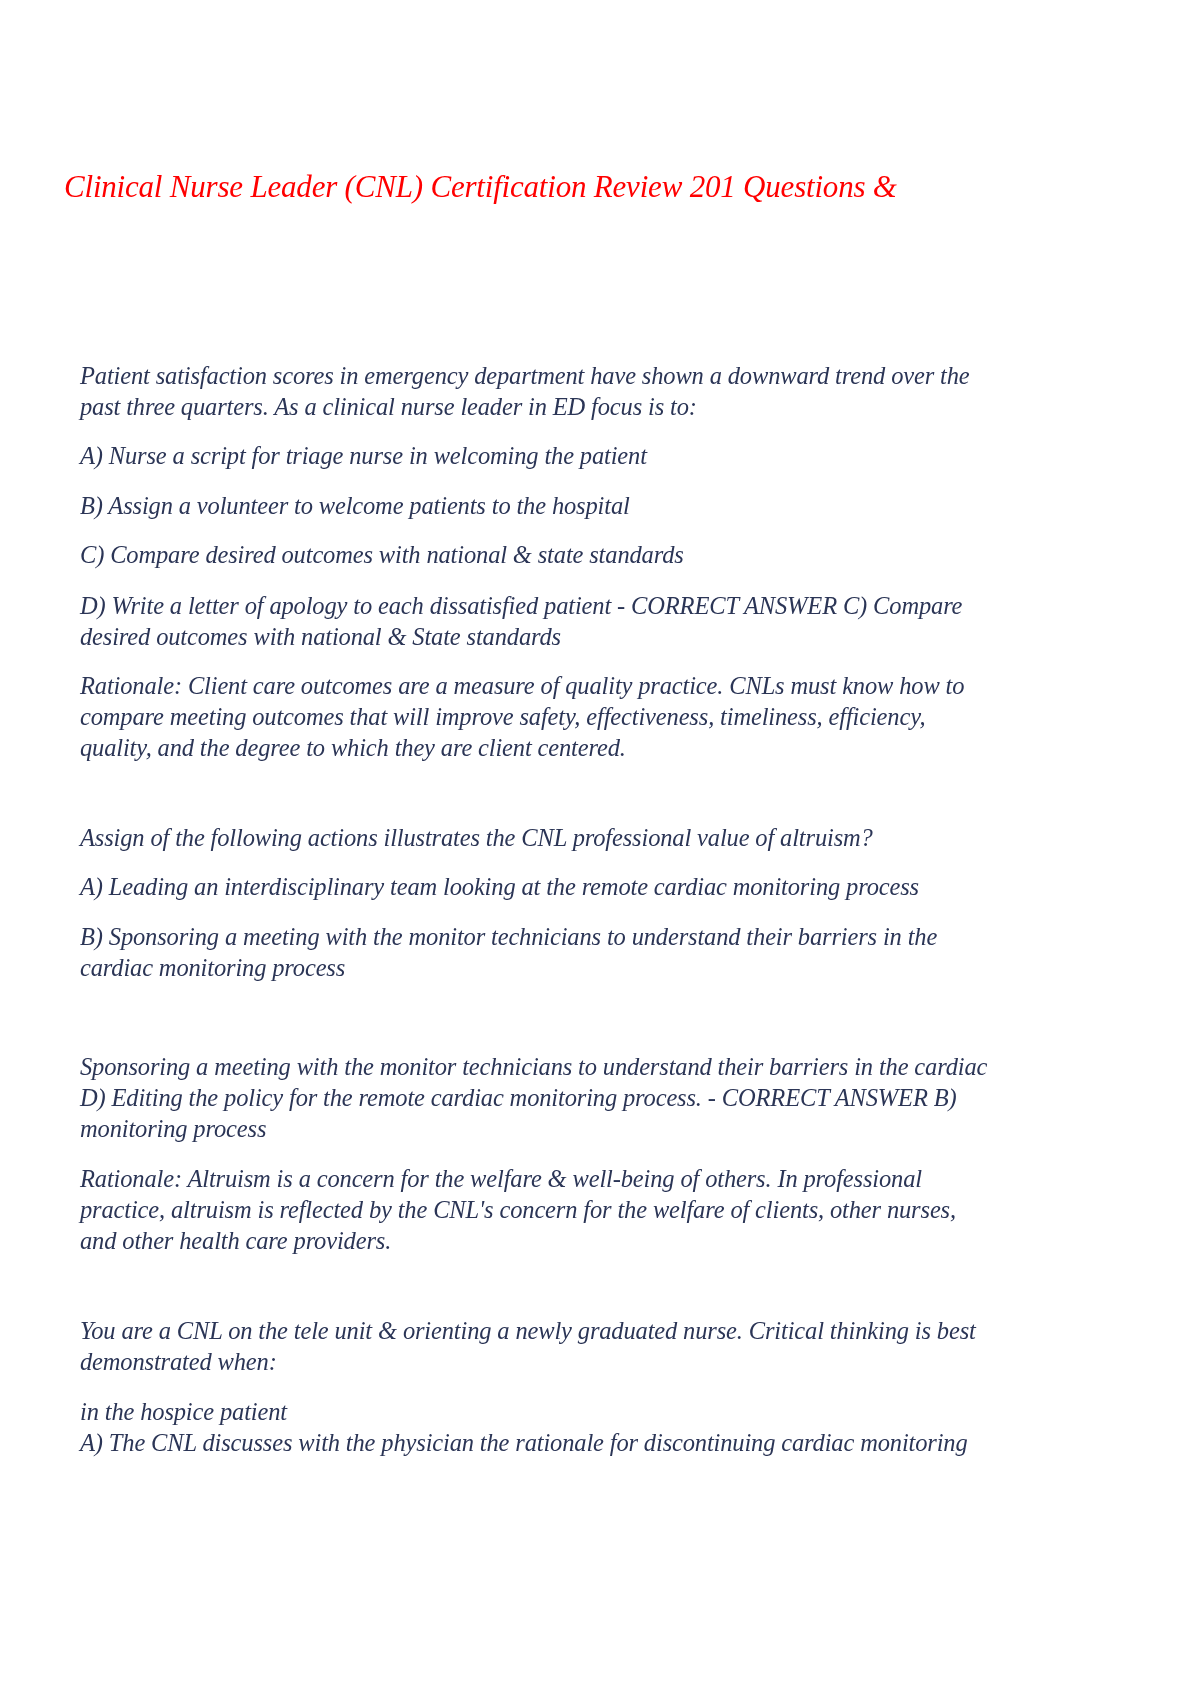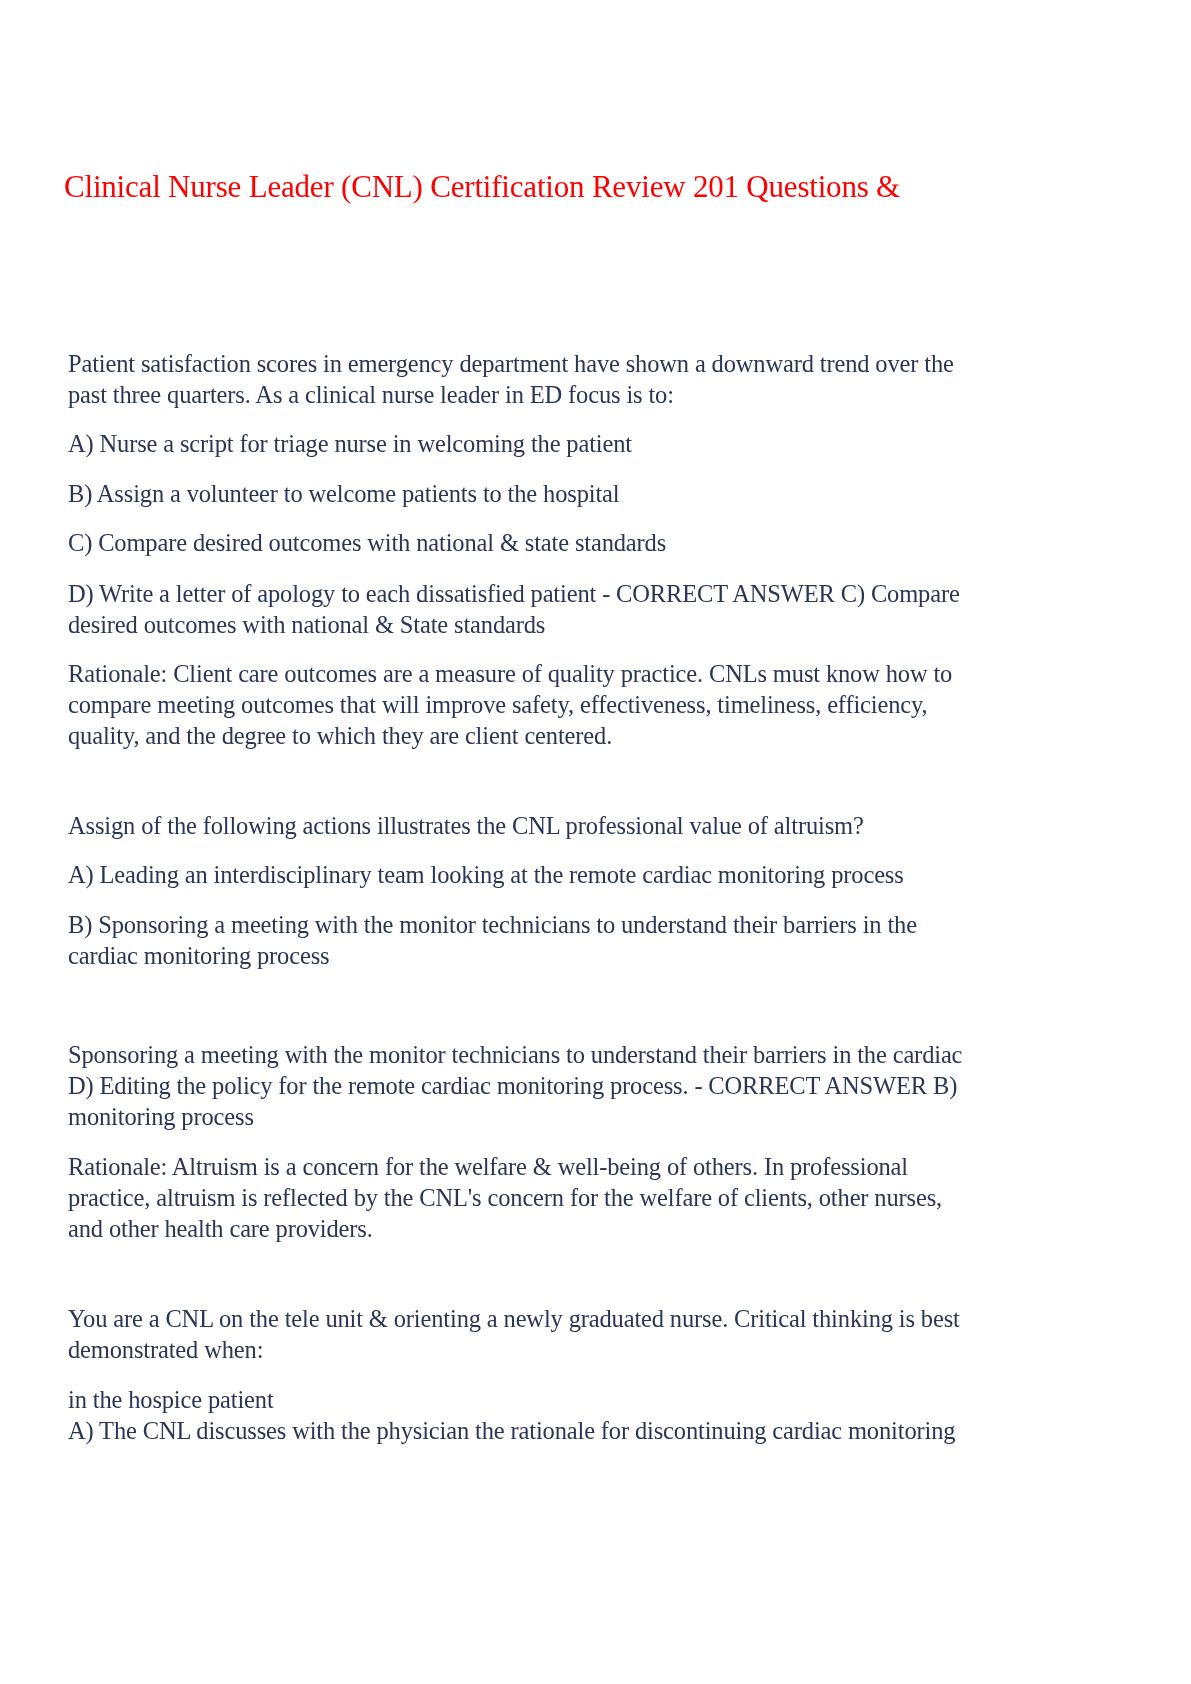--- a/index.html
+++ b/index.html
@@ -13,20 +13,21 @@
     position: relative;
     overflow: hidden;
     font-family: "Liberation Serif", "DejaVu Serif", serif;
   }
   .page {
     position: absolute;
     left: 0; top: 0;
     width: 1191px;
     height: 1684px;
     background: #ffffff;
+    font-style: italic;
   }
   .title {
     position: absolute;
     left: 64px;
     top: 166px;
     width: 1060px;
     margin: 0;
     color: #ff0000;
     font-size: 31px;
     font-weight: normal;
@@ -36,21 +37,21 @@
   .block {
     position: absolute;
     left: 64px;
     width: 1070px;
     color: #2b3556;
     font-size: 24.5px;
     line-height: 31px;
     letter-spacing: -0.15px;
   }
   .block p {
-    margin: 4px;
+    margin: 16px;
     white-space: nowrap;
   }
   .line { display: block; }
 </style>
 </head>
 <body>
 
 <div class="page">
 
   <h1 class="title">

